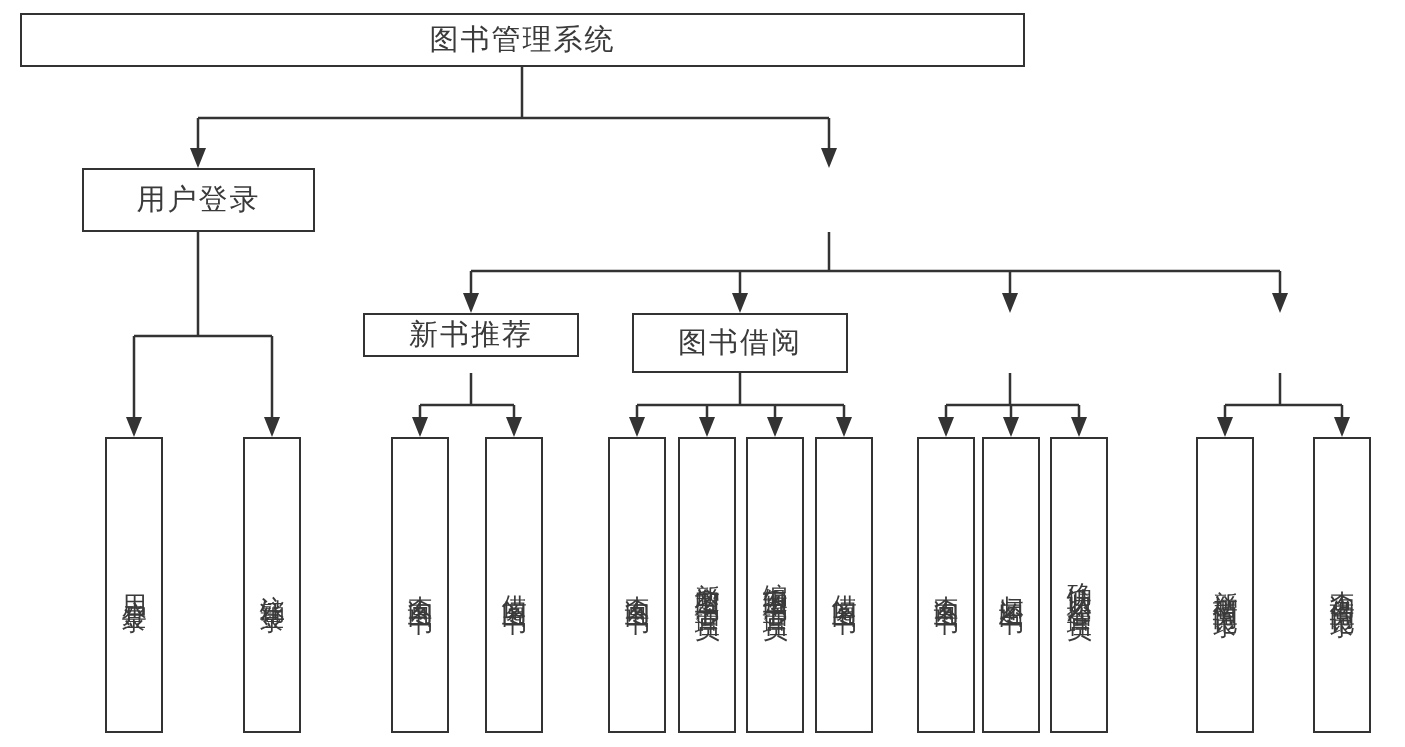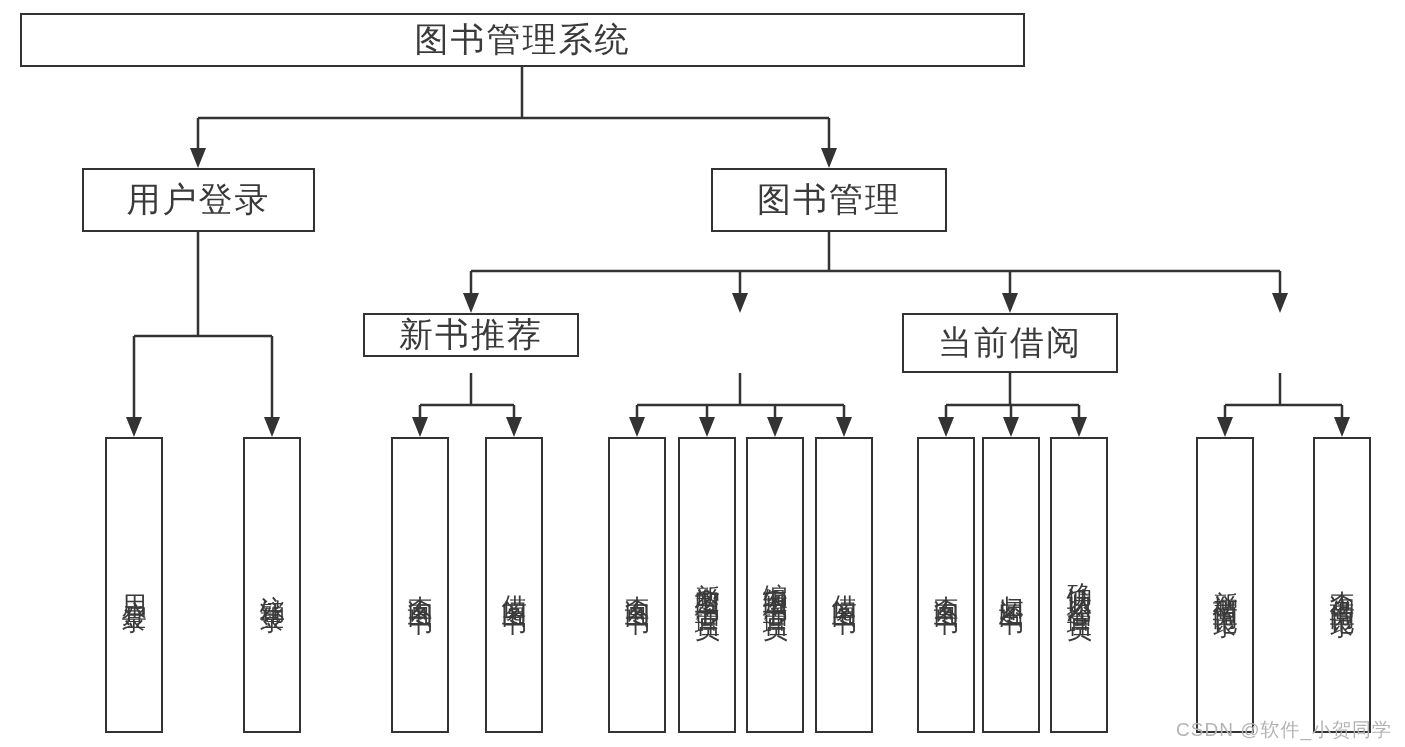--- a/index.html
+++ b/index.html
@@ -22,21 +22,21 @@
     position: absolute;
     background: #ffffff;
     border: 2.5px solid #333333;
     box-sizing: border-box;
     display: flex;
     align-items: center;
     justify-content: center;
     z-index: 1;
   }
   .h-label {
-    font-size: 34px;
+    font-size: 29px;
     letter-spacing: 2px;
     white-space: nowrap;
     color: #3a3a3a;
   }
   .v-label {
     writing-mode: vertical-rl;
     text-orientation: mixed;
     font-size: 25px;
     letter-spacing: 5px;
     line-height: 1.1;
@@ -112,29 +112,26 @@
     </g>
   </svg>
 
   <div class="node n-root">
     <span class="h-label">图书管理系统</span>
   </div>
 
   <div class="node n-b0">
     <span class="h-label">用户登录</span>
   </div>
-  <div class="node n-b1">
-    <span class="h-label">图书管理</span>
-  </div>
 
   <div class="node n-c0">
     <span class="h-label">新书推荐</span>
   </div>
-  <div class="node n-c2">
-    <span class="h-label">当前借阅</span>
+  <div class="node n-c1">
+    <span class="h-label">图书借阅</span>
   </div>
 
   <div class="node leaf n-la0">
     <span class="v-label">用户登录</span>
   </div>
   <div class="node leaf n-la1">
     <span class="v-label">注销登录</span>
   </div>
 
   <div class="node leaf n-lb0">
@@ -167,15 +164,14 @@
     <span class="v-label">确认归还（管理员）</span>
   </div>
 
   <div class="node leaf n-le0">
     <span class="v-label">新增借阅记录</span>
   </div>
   <div class="node leaf n-le1">
     <span class="v-label">查询借阅记录</span>
   </div>
 
-  <div class="watermark">CSDN @软件_小贺同学</div>
 
 </div>
 
 </body></html>

